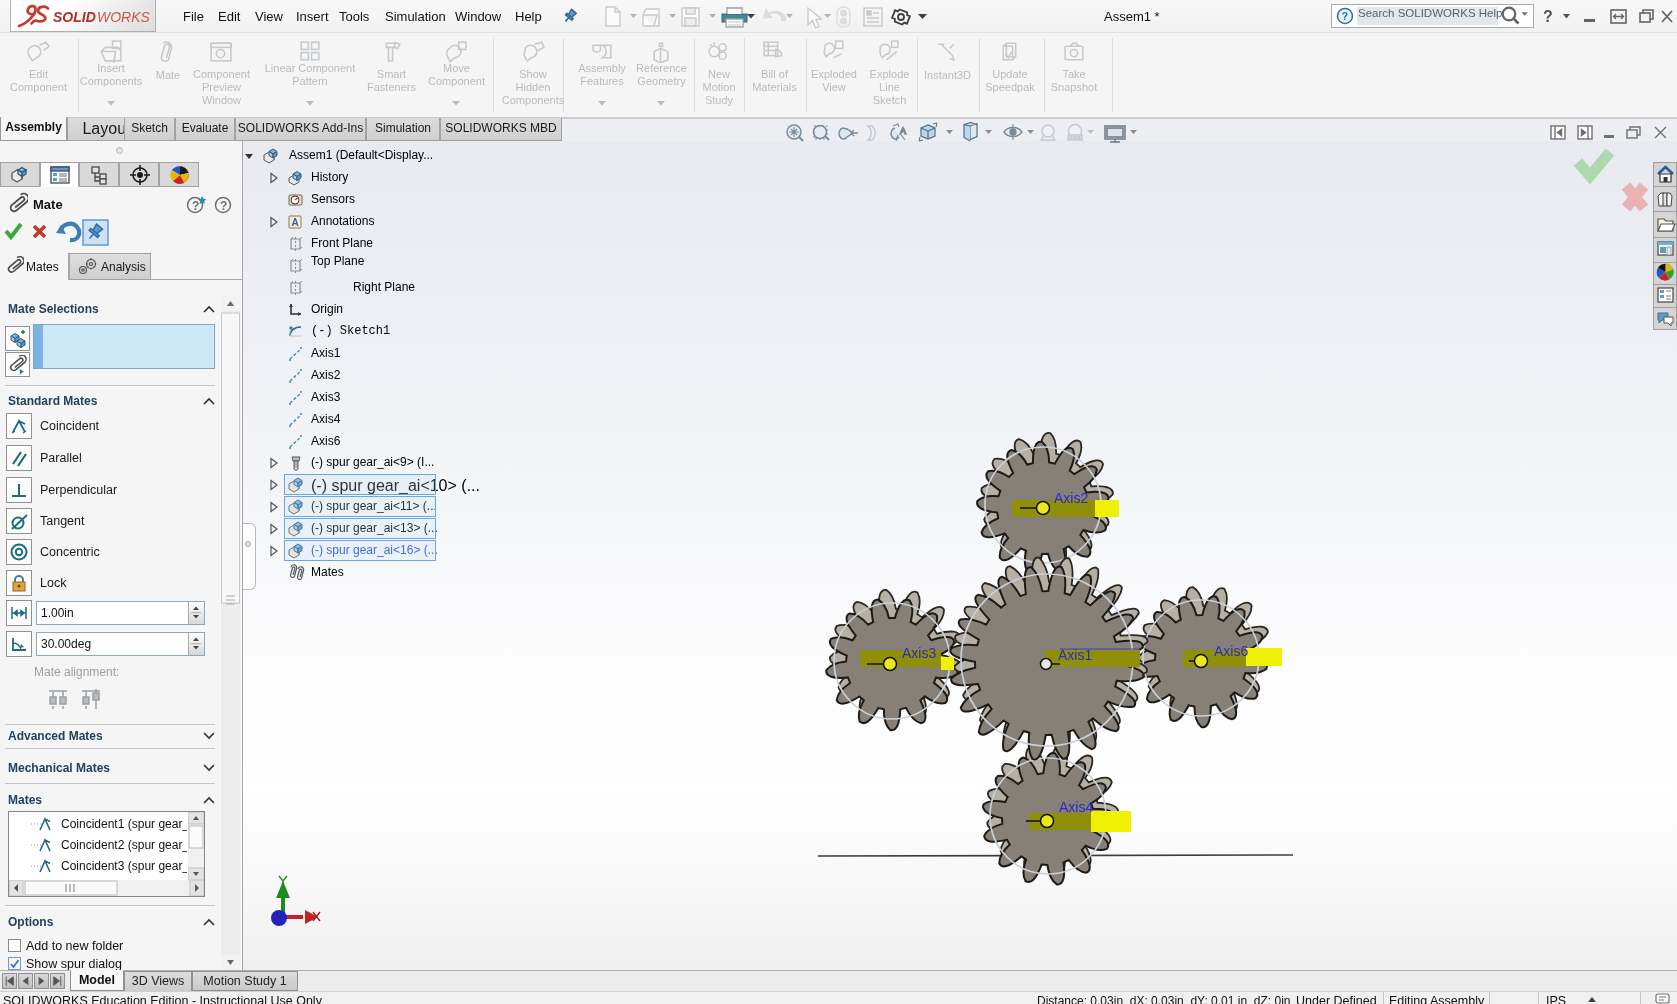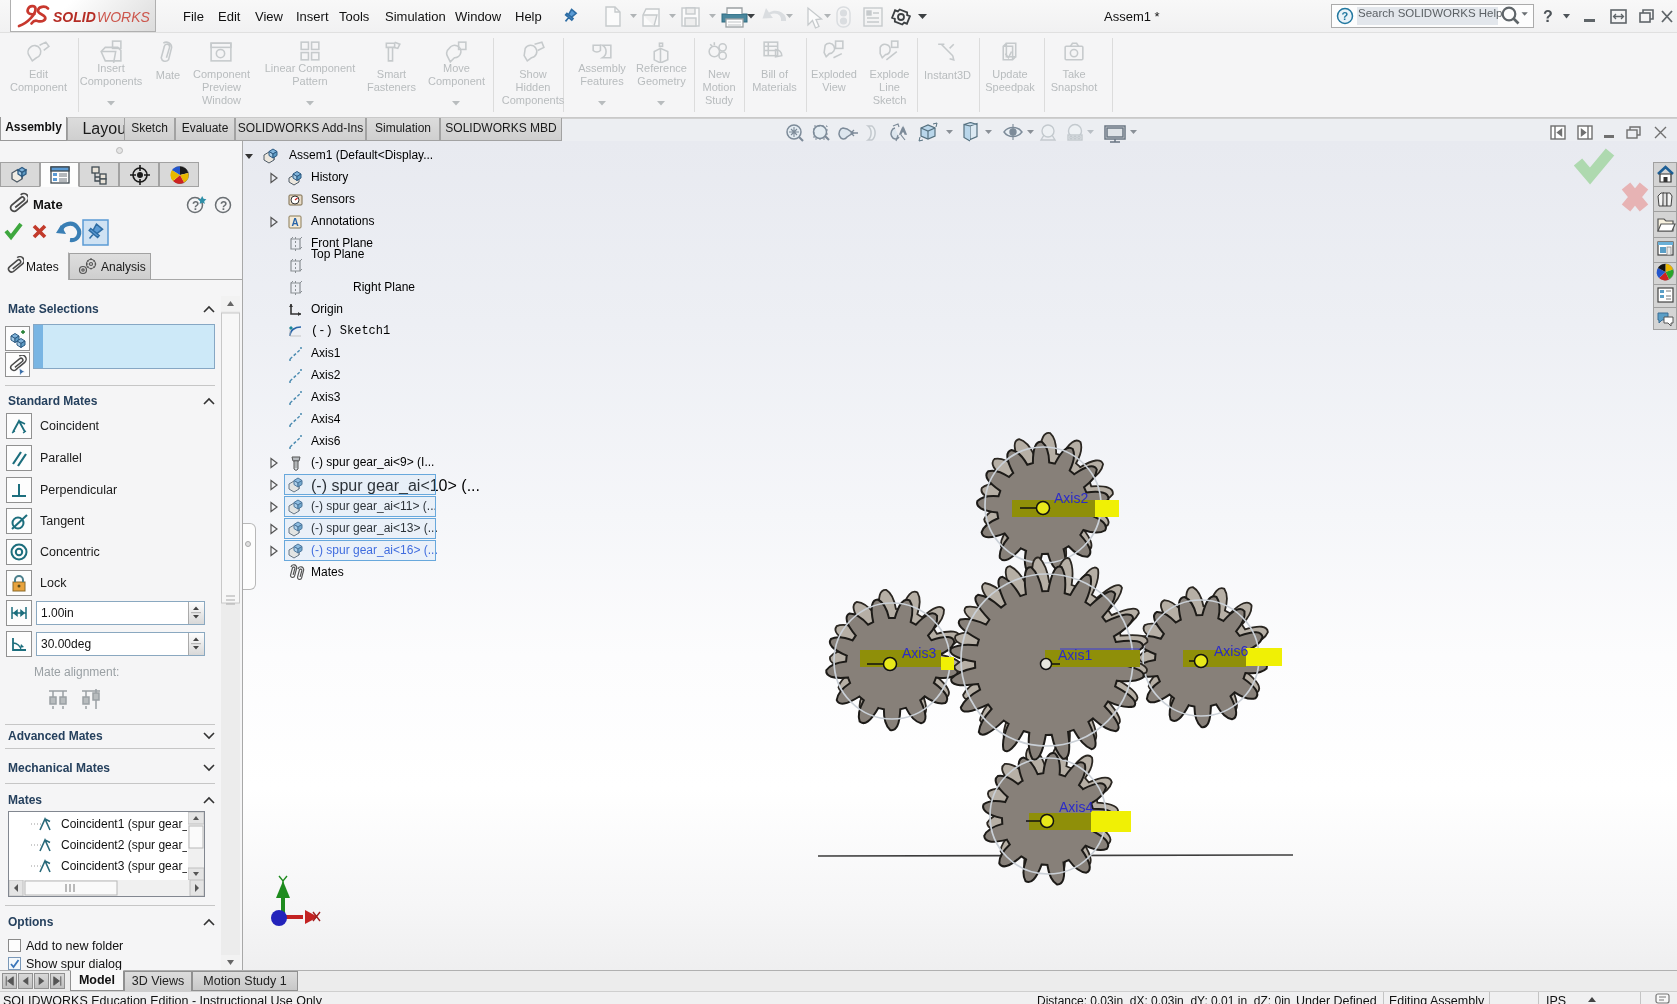--- a/index.html
+++ b/index.html
@@ -584,21 +584,21 @@
     <path d="M4,4 h9 v10 h-9z" fill="none" stroke="#8a8f94" stroke-width="1.2"></path>
     <path d="M8.5,2 v14" stroke="#8a8f94" stroke-width="1" stroke-dasharray="2,2"></path>
     <path d="M4,4 l2,-2 M13,4 l2,-2 M13,14 l2,-2" stroke="#8a8f94" stroke-width="1"></path>
   </svg>
 <div class="abs" style="left:311px;top:236px;font-size:12px;color:#000;white-space:nowrap;">Front Plane</div>
 <svg class="abs" style="left:287px;top:257px;" width="18" height="18" viewBox="0 0 18 18">
     <path d="M4,4 h9 v10 h-9z" fill="none" stroke="#8a8f94" stroke-width="1.2"></path>
     <path d="M8.5,2 v14" stroke="#8a8f94" stroke-width="1" stroke-dasharray="2,2"></path>
     <path d="M4,4 l2,-2 M13,4 l2,-2 M13,14 l2,-2" stroke="#8a8f94" stroke-width="1"></path>
   </svg>
-<div class="abs" style="left:311px;top:247px;font-size:12px;color:#000;white-space:nowrap;">Top Plane</div>
+<div class="abs" style="left:311px;top:254px;font-size:12px;color:#000;white-space:nowrap;">Top Plane</div>
 <svg class="abs" style="left:287px;top:279px;" width="18" height="18" viewBox="0 0 18 18">
     <path d="M4,4 h9 v10 h-9z" fill="none" stroke="#8a8f94" stroke-width="1.2"></path>
     <path d="M8.5,2 v14" stroke="#8a8f94" stroke-width="1" stroke-dasharray="2,2"></path>
     <path d="M4,4 l2,-2 M13,4 l2,-2 M13,14 l2,-2" stroke="#8a8f94" stroke-width="1"></path>
   </svg>
 <div class="abs" style="left:311px;top:280px;font-size:12px;color:#000;white-space:nowrap;margin-left:42px;">Right Plane</div>
 <svg class="abs" style="left:287px;top:301px;" width="18" height="18" viewBox="0 0 18 18">
     <path d="M4,3 v10 h10" fill="none" stroke="#333" stroke-width="1.6"></path>
     <path d="M4,3 l-2,3 h4z M14,13 l-3,-2 v4z" fill="#333"></path>
   </svg>

